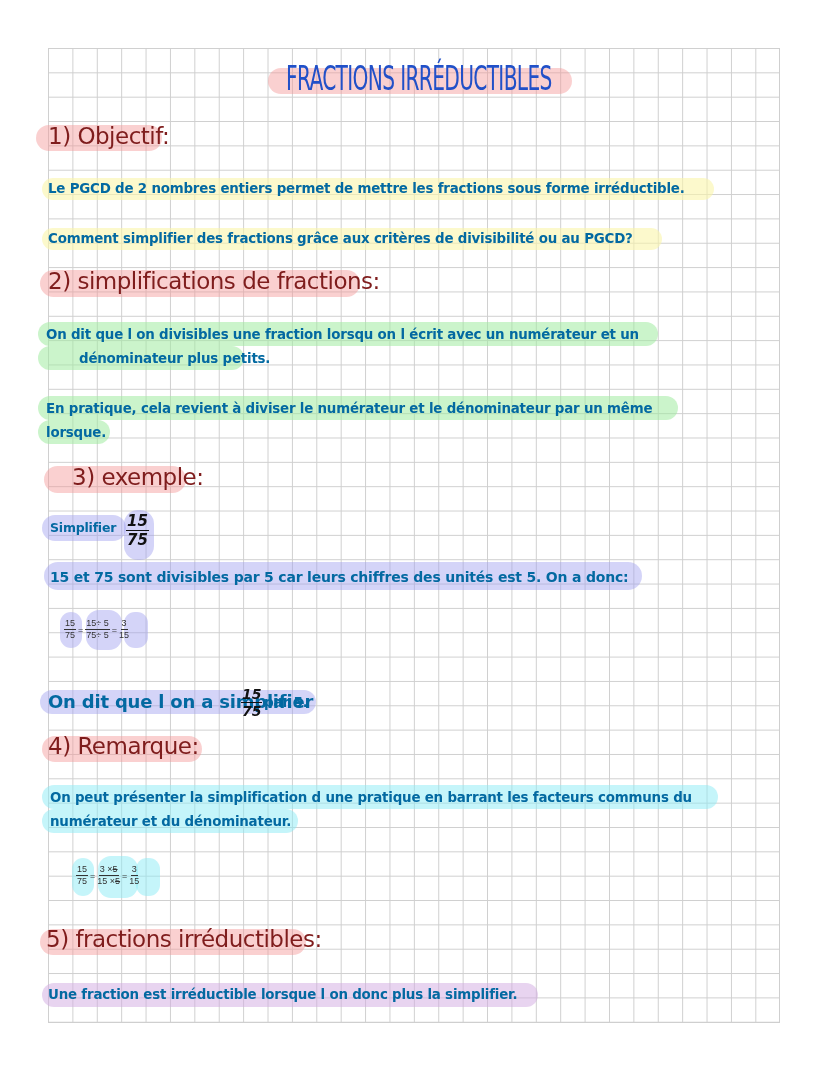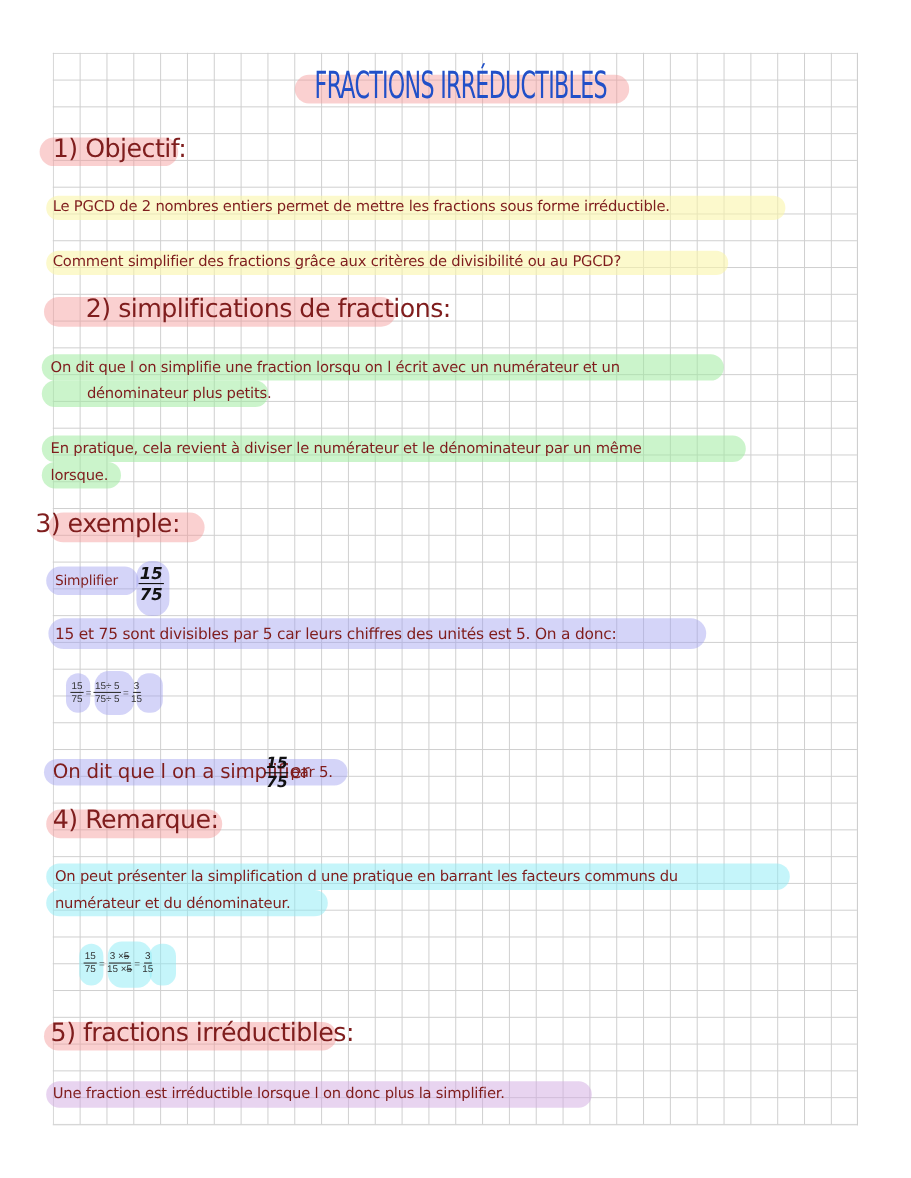--- a/index.html
+++ b/index.html
@@ -47,23 +47,23 @@
     .heading {
       z-index: 2;
       color: #7f1d1d;
       font-family: "DejaVu Sans", sans-serif;
       font-size: 23px;
       letter-spacing: -0.5px;
     }
 
     .body-text {
       z-index: 2;
-      color: #7f1d1d;
-      font-family: "DejaVu Sans", sans-serif;
-      font-weight: normal;
+      color: #0369a1;
+      font-family: "DejaVu Sans", sans-serif;
+      font-weight: bold;
       font-size: 13.4px;
       letter-spacing: -0.2px;
       line-height: 24px;
     }
 
     .frac-big {
       position: absolute;
       z-index: 2;
       display: inline-flex;
       flex-direction: column;
@@ -107,34 +107,34 @@
 <div class="hl hl-red" style="left:36px; top:125px; width:126px; height:26px;"></div>
 <div class="abs heading" style="left:48px; top:123px;">1) Objectif:</div>
 
 <div class="hl hl-yellow" style="left:42px; top:178px; width:672px; height:22px;"></div>
 <div class="abs body-text" style="left:48px; top:177px;">Le PGCD de 2 nombres entiers permet de mettre les fractions sous forme irréductible.</div>
 
 <div class="hl hl-yellow" style="left:42px; top:228px; width:620px; height:22px;"></div>
 <div class="abs body-text" style="left:48px; top:227px;">Comment simplifier des fractions grâce aux critères de divisibilité ou au PGCD?</div>
 
 <div class="hl hl-red" style="left:40px; top:270px; width:320px; height:27px;"></div>
-<div class="abs heading" style="left:48px; top:268px;margin-left:30px;">2) simplifications de fractions:</div>
+<div class="abs heading" style="left:48px; top:268px;">2) simplifications de fractions:</div>
 
 <div class="hl hl-green" style="left:38px; top:322px; width:620px; height:24px;"></div>
 <div class="hl hl-green" style="left:38px; top:346px; width:206px; height:24px;"></div>
-<div class="abs body-text" style="left:46px; top:323px;">On dit que l on simplifie une fraction lorsqu on l écrit avec un numérateur et un</div>
+<div class="abs body-text" style="left:46px; top:323px;">On dit que l on divisibles une fraction lorsqu on l écrit avec un numérateur et un</div>
 <div class="abs body-text" style="left:46px; top:347px;margin-left:33px;">dénominateur plus petits.</div>
 
 <div class="hl hl-green" style="left:38px; top:396px; width:640px; height:24px;"></div>
 <div class="hl hl-green" style="left:38px; top:420px; width:72px; height:24px;"></div>
 <div class="abs body-text" style="left:46px; top:397px;">En pratique, cela revient à diviser le numérateur et le dénominateur par un même</div>
 <div class="abs body-text" style="left:46px; top:421px;">lorsque.</div>
 
 <div class="hl hl-red" style="left:44px; top:466px; width:142px; height:27px;"></div>
-<div class="abs heading" style="left:32px; top:464px;">3) exemple:</div>
+<div class="abs heading" style="left:48px; top:464px;padding-left:24px;">3) exemple:</div>
 
 <div class="hl hl-purple" style="left:42px; top:515px; width:84px; height:26px;"></div>
 <div class="hl hl-purple" style="left:124px; top:510px; width:30px; height:50px; border-radius:14px;"></div>
 <div class="abs body-text" style="left:50px; top:516px; font-size:12.5px;">Simplifier</div>
 <div class="frac-big" style="left:126px; top:512px;">
   <span class="num">15</span>
   <span class="den">75</span>
 </div>
 
 <div class="hl hl-purple" style="left:44px; top:562px; width:598px; height:28px;"></div>

